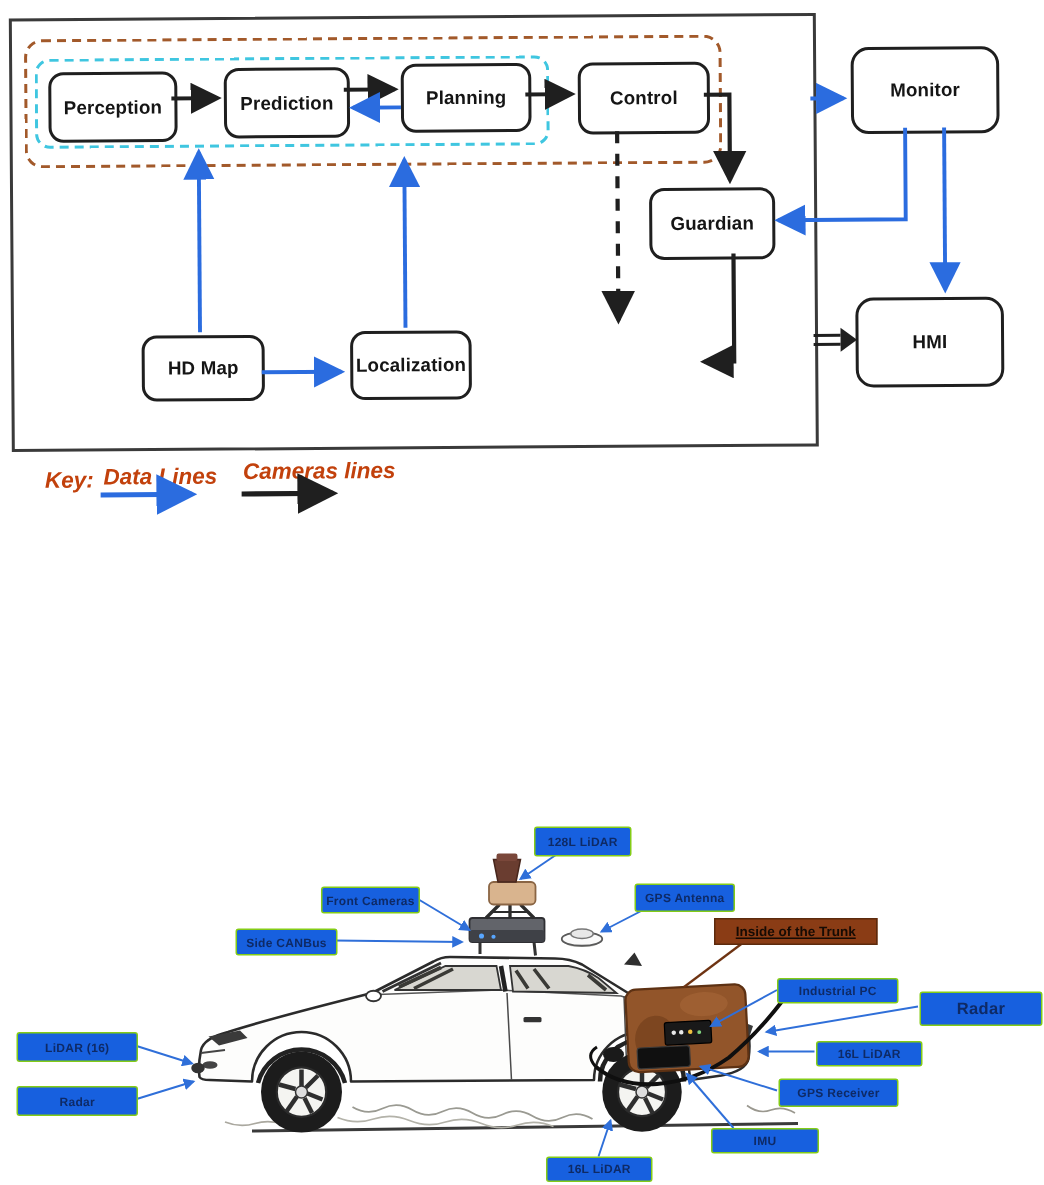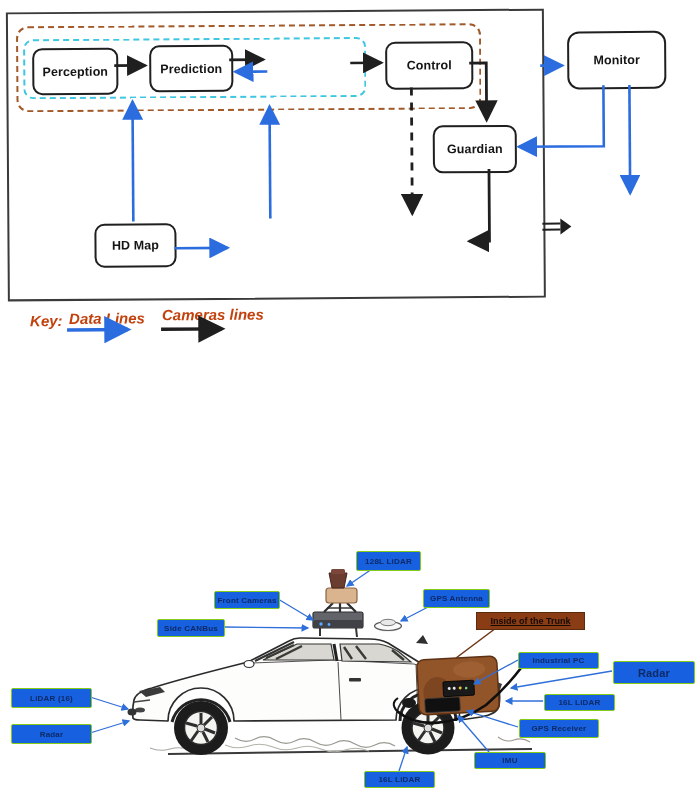--- a/index.html
+++ b/index.html
@@ -39,31 +39,40 @@
     <div class="frame"></div>
     <div class="group-outer"></div>
     <div class="group-inner"></div>
 
     <div class="fnode" style="left:33px;top:46px;width:82px;height:43px">
       <span class="fnode-label">Perception</span>
       </div>
     <div class="fnode" style="left:150px;top:44px;width:80px;height:43px">
       <span class="fnode-label">Prediction</span>
       </div>
+    <div class="fnode" style="left:268px;top:42px;width:83px;height:42px">
+      <span class="fnode-label">Planning</span>
+      </div>
     <div class="fnode" style="left:386px;top:42px;width:84px;height:44px">
       <span class="fnode-label">Control</span>
       </div>
     <div class="fnode big" style="left:568px;top:33px;width:95px;height:54px">
       <span class="fnode-label">Monitor</span>
       </div>
     <div class="fnode" style="left:433px;top:126px;width:80px;height:44px">
       <span class="fnode-label">Guardian</span>
       </div>
+    <div class="fnode big" style="left:570px;top:200px;width:95px;height:56px">
+      <span class="fnode-label">HMI</span>
+      </div>
     <div class="fnode" style="left:94px;top:222px;width:78px;height:40px">
       <span class="fnode-label">HD Map</span>
+      </div>
+    <div class="fnode" style="left:233px;top:220px;width:77px;height:42px">
+      <span class="fnode-label">Localization</span>
       </div>
 
     <div class="keytext" style="left:29px;top:310px">Key:</div>
     <div class="keytext" style="left:68px;top:308px">Data Lines</div>
     <div class="keytext" style="left:161px;top:305px">Cameras lines</div>
 
     <svg class="flow-svg" viewBox="0 0 696 345">
       <defs>
         <marker id="arB" markerWidth="9" markerHeight="8" refX="7" refY="4" orient="auto">
           <path d="M0,0 L8,4 L0,8 Z" fill="#2b6cdf"></path>

